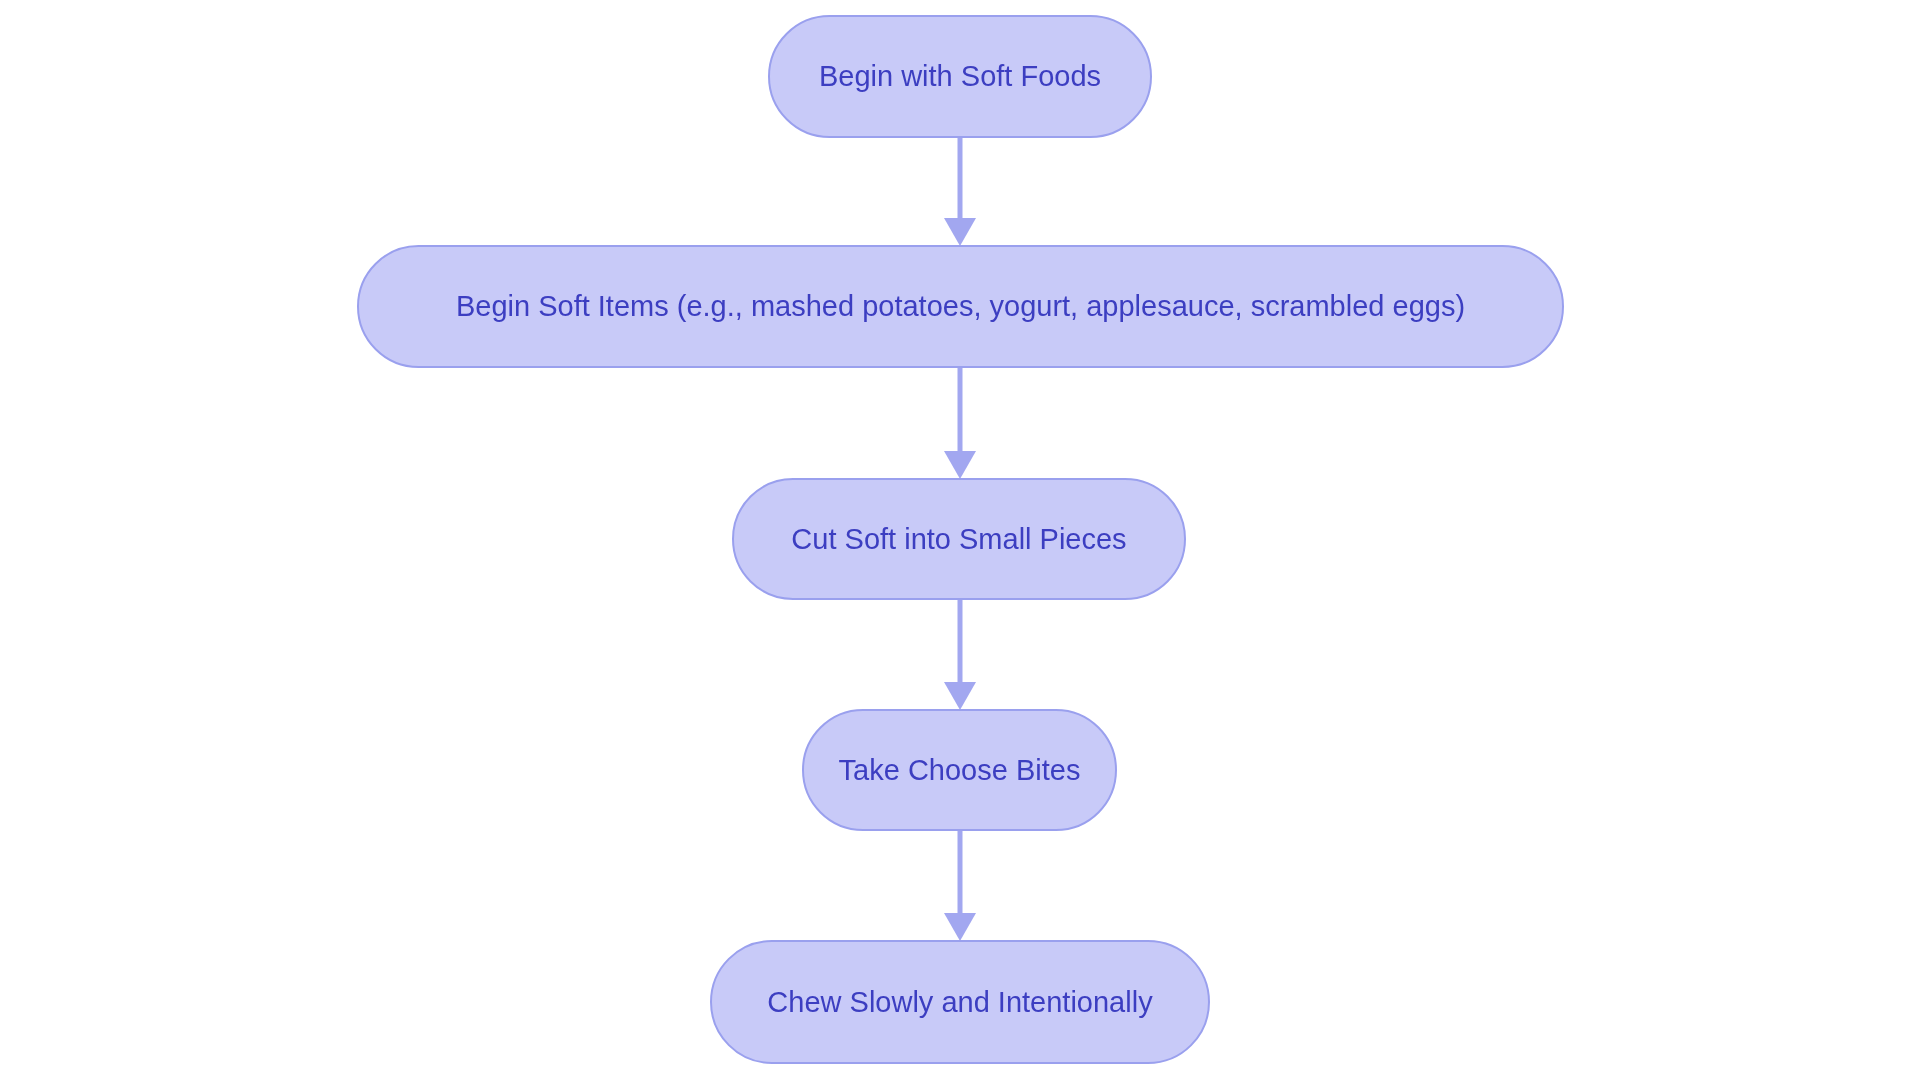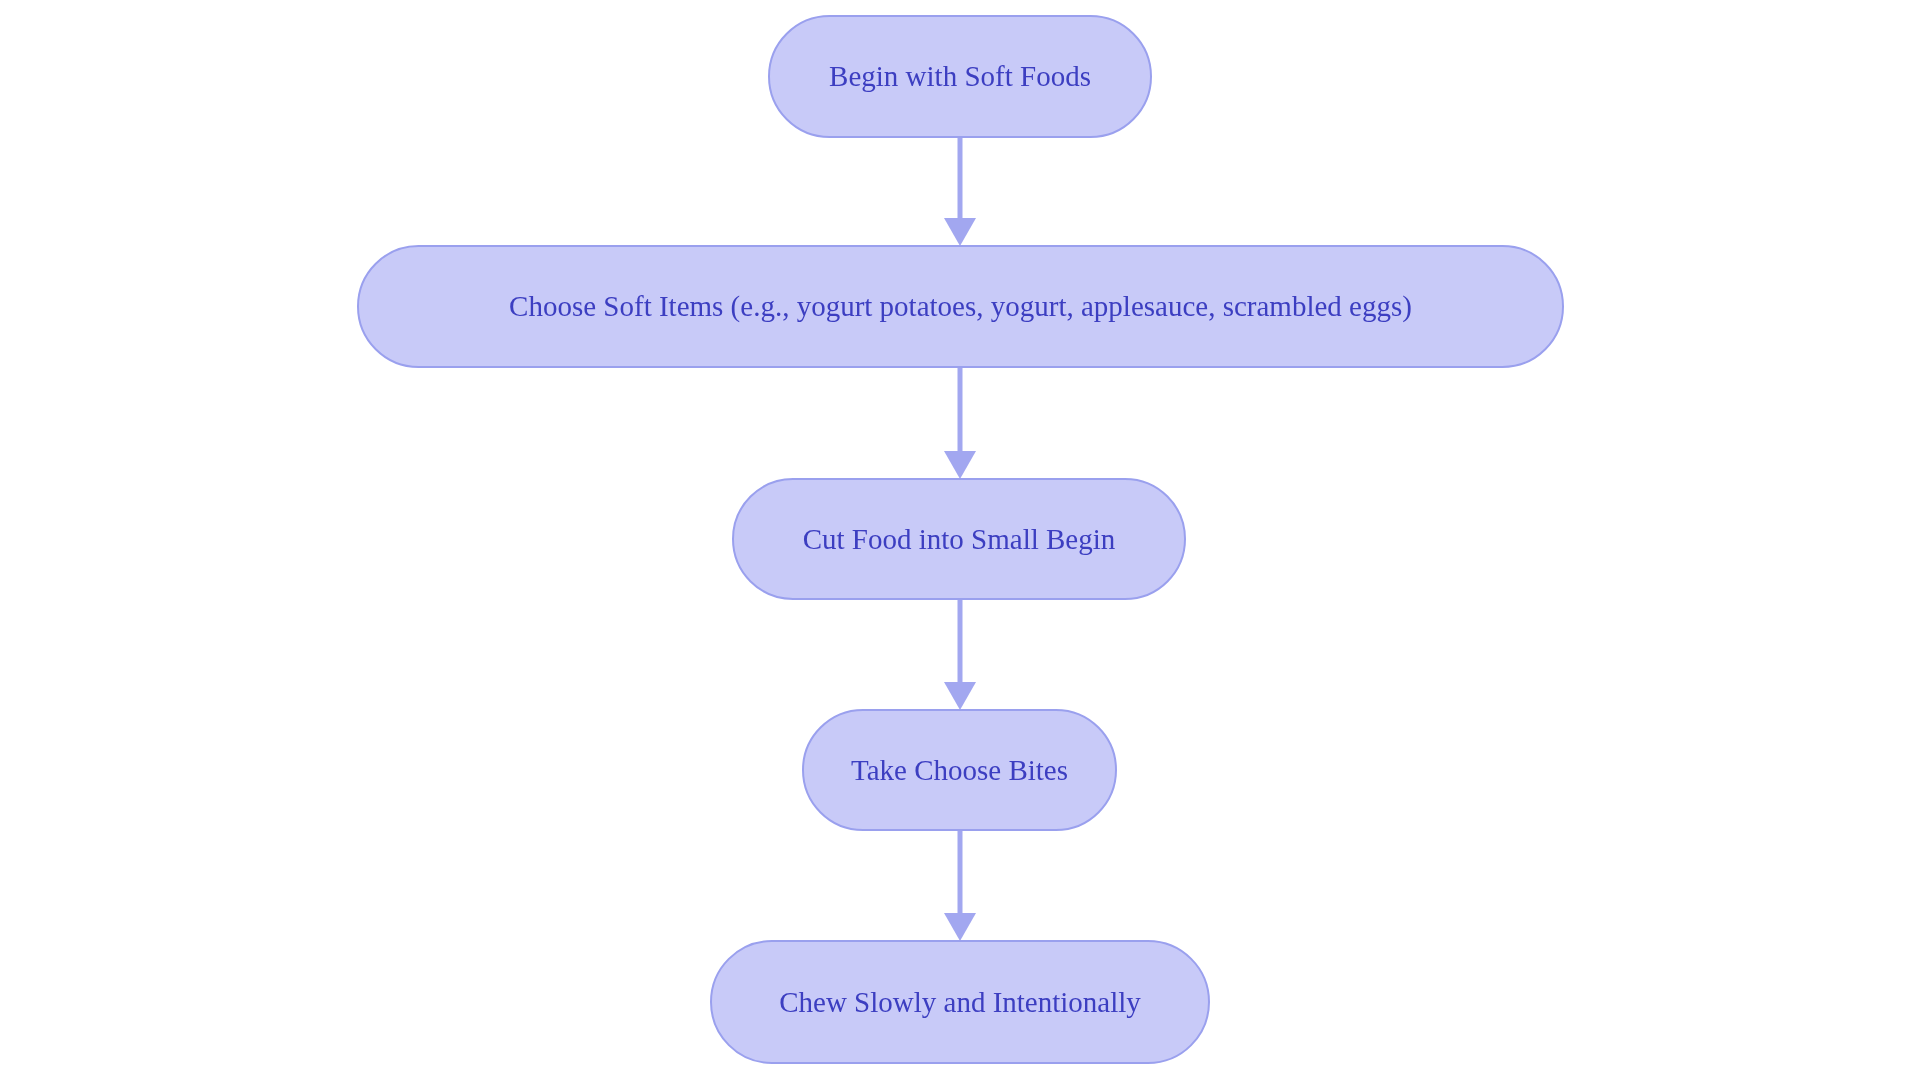--- a/index.html
+++ b/index.html
@@ -6,21 +6,21 @@
     margin: 0;
     padding: 0;
     background: #ffffff;
   }
   .canvas {
     position: relative;
     width: 1920px;
     height: 1083px;
     background: var(--background, #ffffff);
     overflow: hidden;
-    font-family: Liberation Serif, serif;
+    font-family: Liberation Sans, sans-serif;
   }
   .node {
     position: absolute;
     display: flex;
     align-items: center;
     justify-content: center;
     box-sizing: border-box;
     background: var(--node-fill, #c8caf8);
     border: 2px solid var(--node-border, #9aa0ee);
     border-radius: 62px;
@@ -76,30 +76,30 @@
   <div class="node" id="node-1">
     <span>Begin with Soft Foods</span>
   </div>
 
   <div class="arrow" id="arrow-1">
     <div class="arrow-line"></div>
     <div class="arrow-head"></div>
   </div>
 
   <div class="node" id="node-2">
-    <span>Choose Soft Items (e.g., yogurt potatoes, yogurt, applesauce, scrambled eggs)</span>
+    <span>Begin Soft Items (e.g., mashed potatoes, yogurt, applesauce, scrambled eggs)</span>
   </div>
 
   <div class="arrow" id="arrow-2">
     <div class="arrow-line"></div>
     <div class="arrow-head"></div>
   </div>
 
   <div class="node" id="node-3">
-    <span>Cut Food into Small Begin</span>
+    <span>Cut Soft into Small Pieces</span>
   </div>
 
   <div class="arrow" id="arrow-3">
     <div class="arrow-line"></div>
     <div class="arrow-head"></div>
   </div>
 
   <div class="node" id="node-4">
     <span>Take Choose Bites</span>
   </div>

